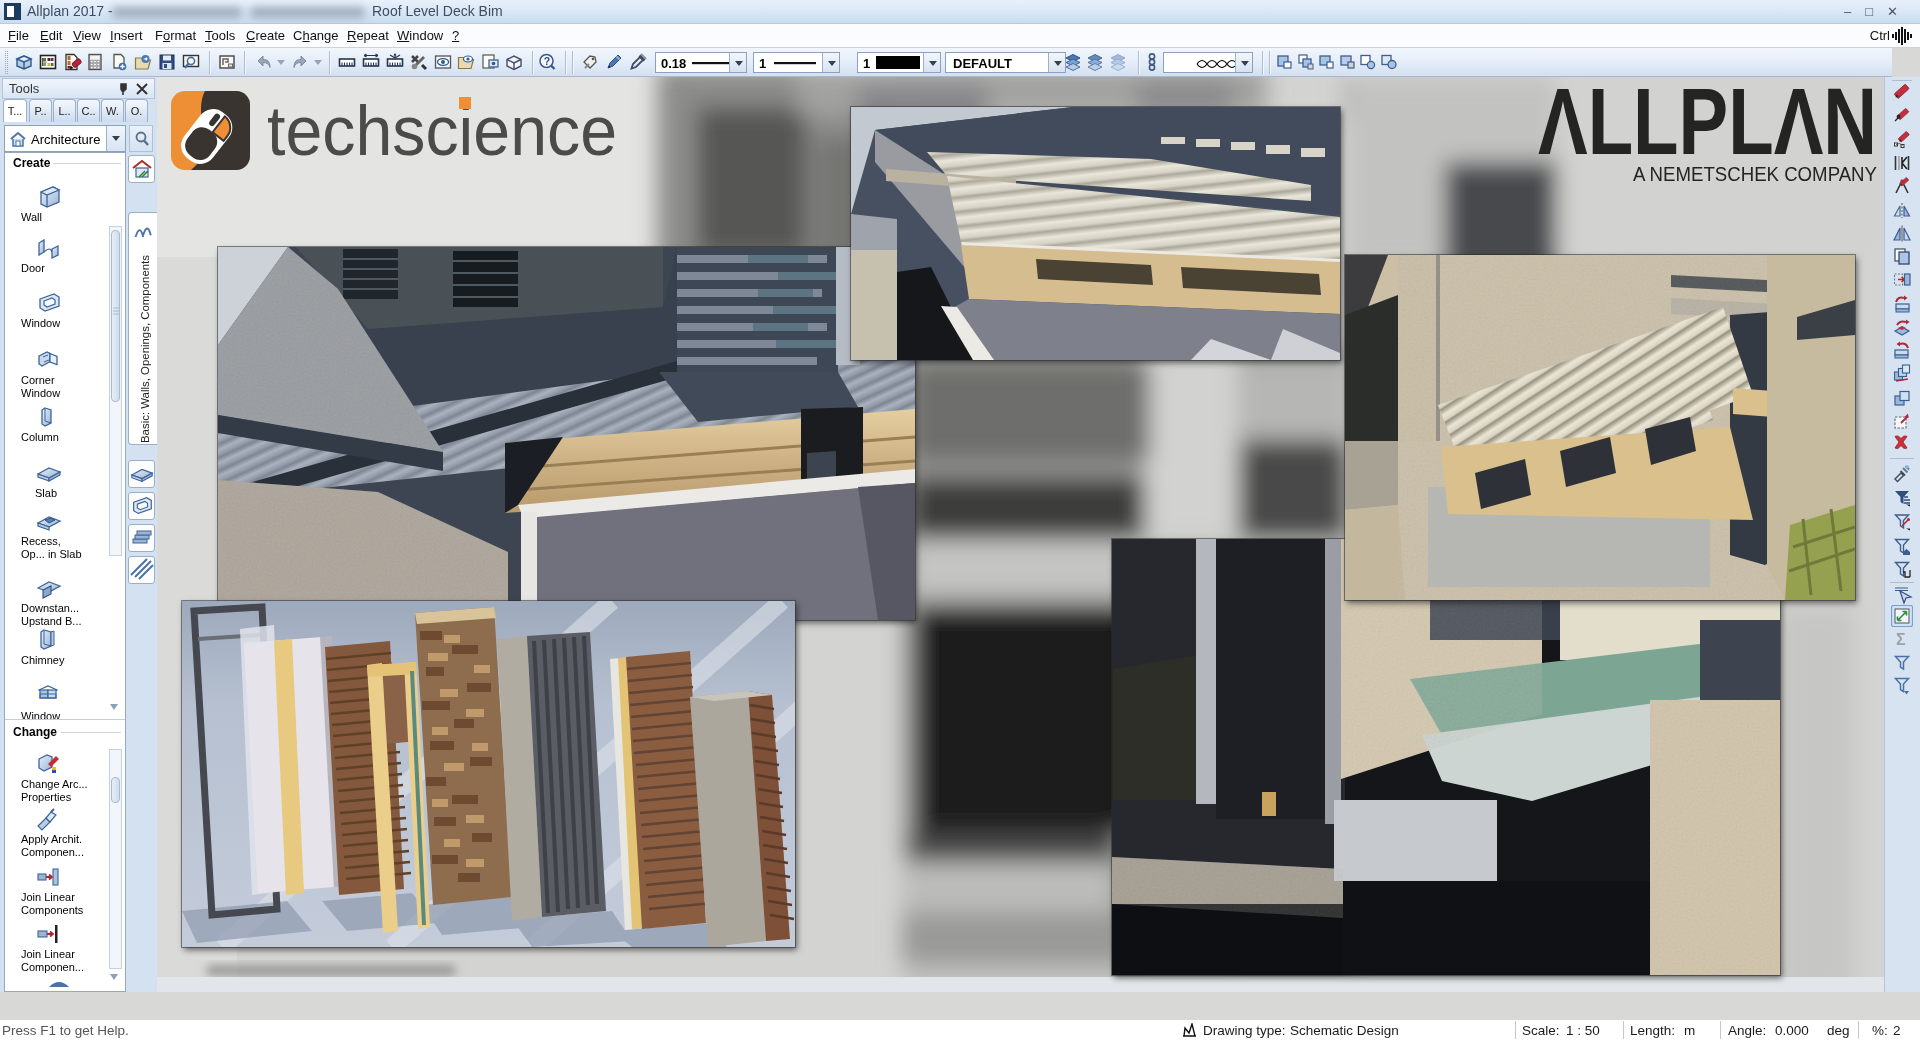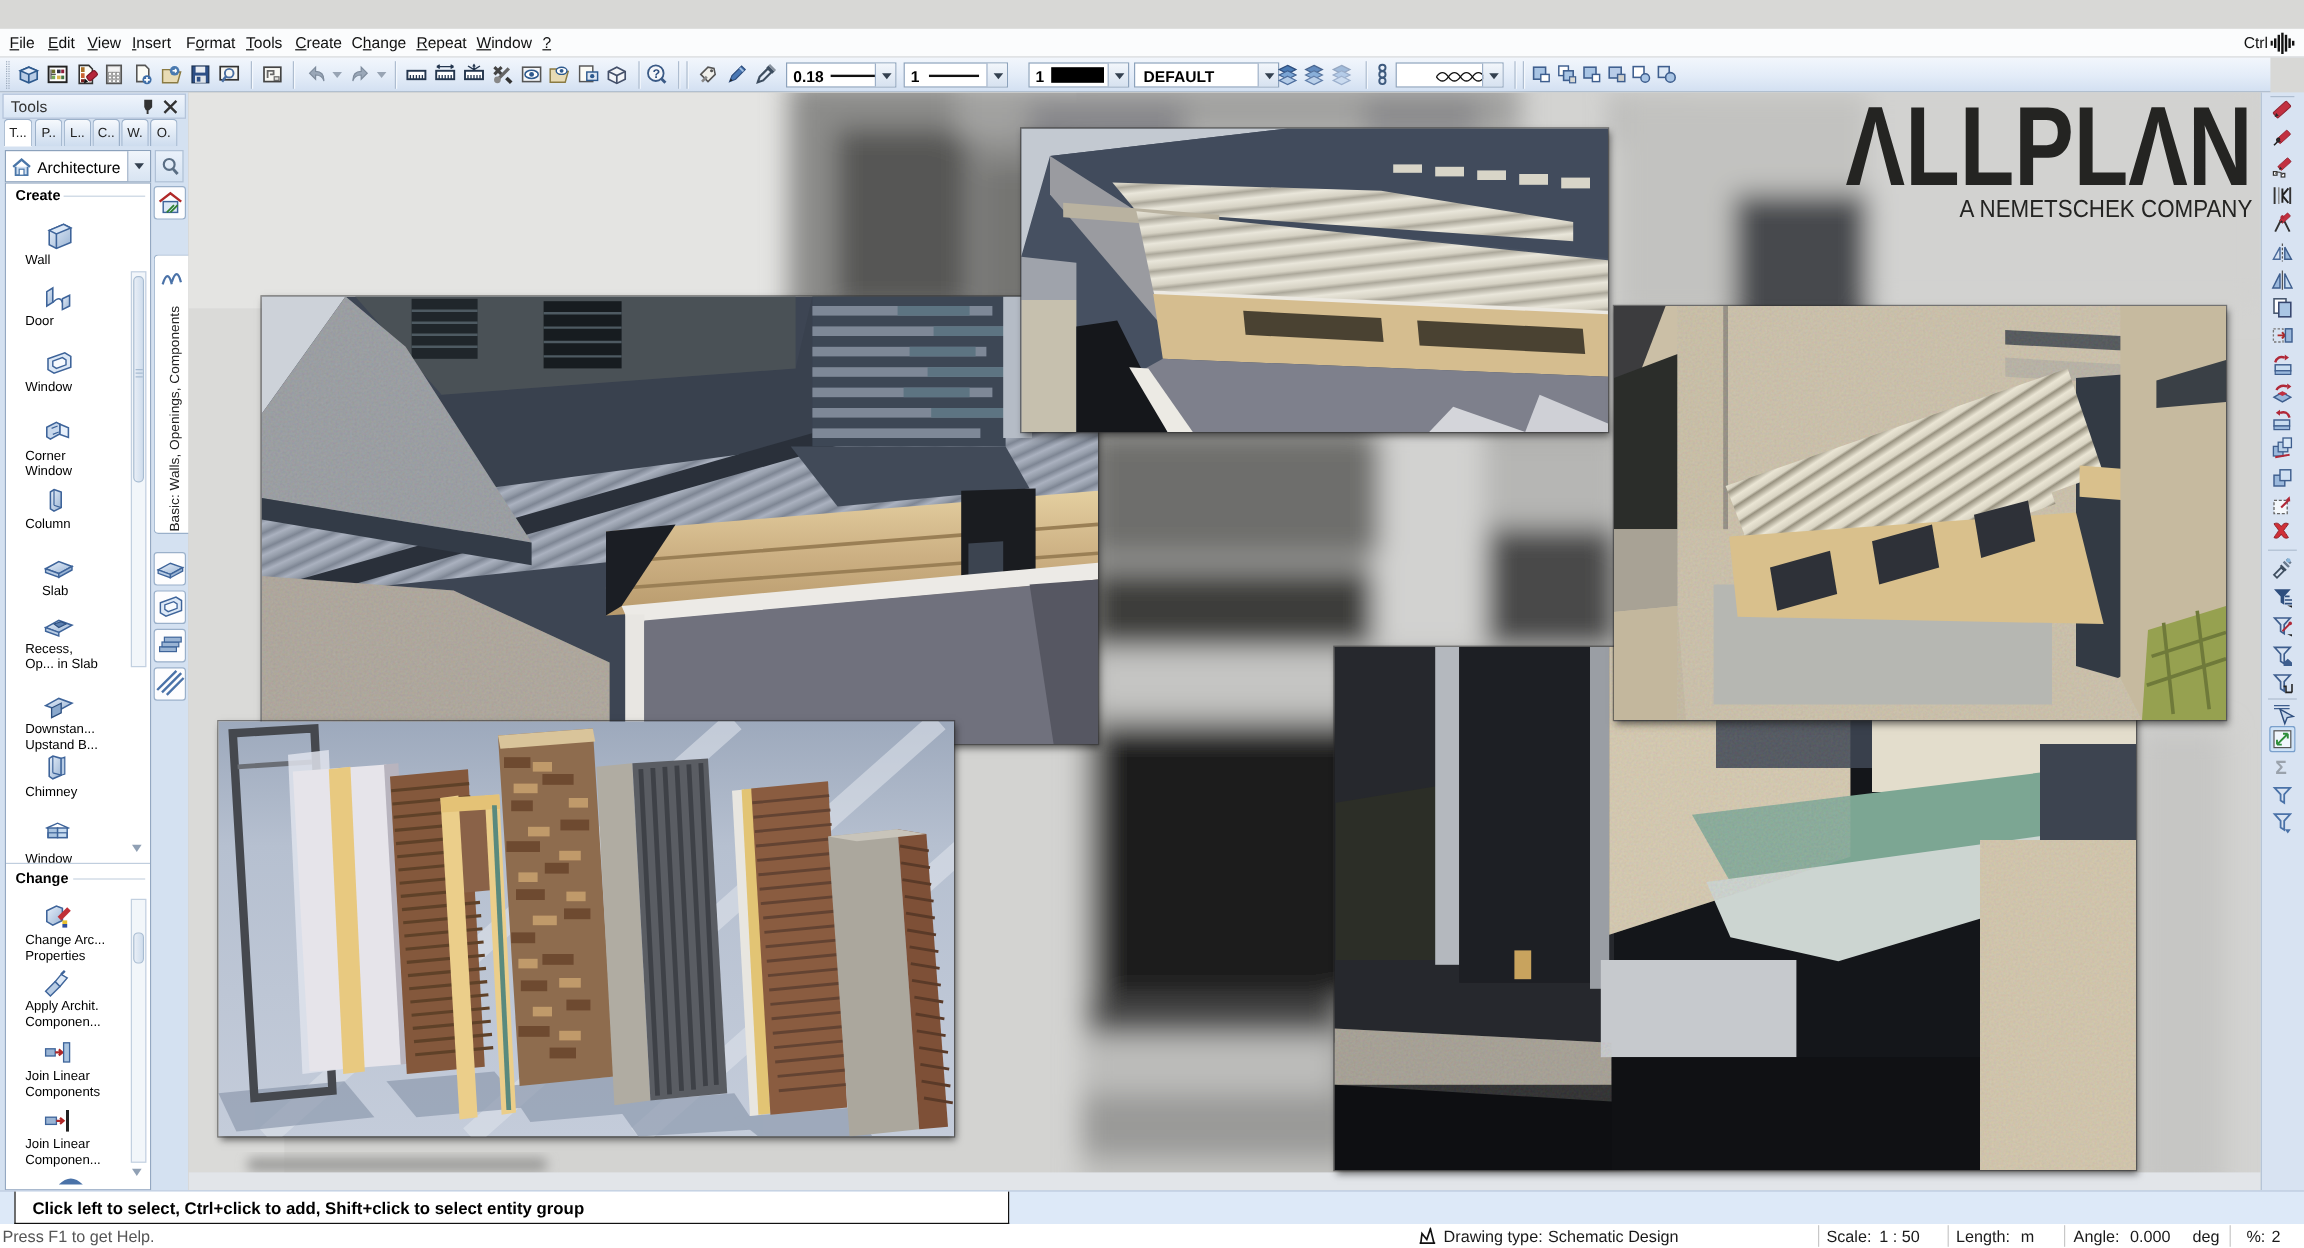--- a/index.html
+++ b/index.html
@@ -59,20 +59,28 @@
 #promptbox .t { position:absolute; left:14px; top:6px; font-size:14px; font-weight:bold; color:#000; }
 
 #statusrow { position:absolute; left:0; top:1020px; width:1920px; height:20px; background:#fff; }
 #statusrow .s { position:absolute; top:3px; font-size:13.5px; color:#1a1a1a; }
 #statusrow .sep { position:absolute; top:1px; width:1px; height:18px; background:#c8c8c8; }
 </style>
 </head>
 <body>
 <div id="app">
 
+  <div id="titlebar">
+    <div id="titleicon"></div>
+    <div id="titletext">Allplan 2017 -</div>
+    <div class="blurbar" style="left:112px; width:130px;"></div>
+    <div class="blurbar" style="left:250px; width:115px;"></div>
+    <div id="titletext2" style="position:absolute; left:372px; top:3px; font-size:14px; color:#3e4d63;">Roof Level Deck Bim</div>
+    <div id="wbtns">–□✕</div>
+  </div>
 
   <div id="menubar">
     <span class="m" style="left:8px;"><u>F</u>ile</span>
     <span class="m" style="left:40px;"><u>E</u>dit</span>
     <span class="m" style="left:73px;"><u>V</u>iew</span>
     <span class="m" style="left:110px;"><u>I</u>nsert</span>
     <span class="m" style="left:155px;">F<u>o</u>rmat</span>
     <span class="m" style="left:205px;"><u>T</u>ools</span>
     <span class="m" style="left:246px;"><u>C</u>reate</span>
     <span class="m" style="left:293px;">C<u>h</u>ange</span>
@@ -679,20 +687,41 @@
           <rect x="745" y="785" width="212" height="50" fill="#bcbcba"></rect>
           <rect x="745" y="835" width="212" height="85" fill="#9a9a98"></rect>
         <rect x="745" y="888" width="450" height="32" fill="#c2c2c0"></rect>
           <rect x="1083" y="363" width="105" height="100" fill="#4a4a48"></rect>
           <rect x="1623" y="530" width="75" height="390" fill="#c6c6c4"></rect>
       </g>
       <rect x="49" y="888" width="250" height="11" rx="5" fill="#9a9a98" filter="url(#bs)"></rect>
       <rect x="0" y="900" width="1727" height="15" fill="#e2e5e9"></rect>
     </svg>
 
+    <div style="position:absolute;left:14px;top:14px;">
+      <svg width="460" height="90" viewBox="0 0 460 90">
+        <defs>
+            <clipPath id="lgc">
+              <rect x="0" y="0" width="79" height="79" rx="14"></rect>
+            </clipPath>
+          </defs>
+        <g clip-path="url(#lgc)">
+          <rect x="0" y="0" width="79" height="79" fill="#ee8f35"></rect>
+          <path d="M34 0 H79 V79 H20 C50 55 20 28 34 0 Z" fill="#3a3431"></path>
+          <g transform="rotate(38 40 40)">
+            <rect x="22" y="18" width="36" height="58" rx="16" fill="#fff"></rect>
+            <rect x="26" y="40" width="28" height="32" rx="12" fill="#3a3431"></rect>
+            <rect x="33" y="22" width="6" height="14" rx="3" fill="#3a3431"></rect>
+            <path d="M42 20 a14 14 0 0 1 14 14 v6 h-14 z" fill="#ee8f35" stroke="#3a3431" stroke-width="2"></path>
+          </g>
+        </g>
+        <text x="96" y="64" font-family="Liberation Sans, sans-serif" font-size="70" textLength="350" lengthAdjust="spacingAndGlyphs" fill="#4b4b4b">techscience</text>
+        <rect x="288" y="6" width="12" height="12" fill="#ee8f35"></rect>
+      </svg>
+    </div>
 
     <svg style="position:absolute;left:1370px;top:0;" width="357" height="115">
       <text x="11" y="77" font-family="Liberation Sans, sans-serif" font-weight="bold" font-size="94" textLength="339" lengthAdjust="spacingAndGlyphs" fill="#242422">ΛLLPLΛN</text>
       <text x="106" y="104" font-family="Liberation Sans, sans-serif" font-size="20.5" textLength="244" lengthAdjust="spacingAndGlyphs" fill="#242422">A NEMETSCHEK COMPANY</text>
     </svg>
 
     <div class="photo" style="z-index:1;left:61px;top:170px;width:697px;height:373px;">
       <svg width="697" height="373">
         <defs>
           <linearGradient id="pbcor" gradientUnits="userSpaceOnUse" x1="0" y1="0" x2="5" y2="10.9" spreadMethod="repeat">
@@ -1195,25 +1224,20 @@
         <use href="#r-sigma"></use>
       </svg>
     <svg style="position:absolute;left:7px;top:575px;" width="21" height="21">
         <use href="#r-fun5"></use>
       </svg>
     <svg style="position:absolute;left:7px;top:598px;" width="21" height="21">
         <use href="#r-fun6"></use>
       </svg>
   </div>
 
-  <div id="promptrow">
-    <div id="promptbox">
-        <span class="t">Click left to select, Ctrl+click to add, Shift+click to select entity group</span>
-      </div>
-  </div>
 
   <div id="statusrow">
     <span class="s" style="left:2px; color:#555;">Press F1 to get Help.</span>
     <svg style="position:absolute; left:1182px; top:3px;" width="18" height="15" viewBox="0 0 18 15">
         <path d="M1 13h13M2 13l1-8 4 5 3-9 3 12" fill="none" stroke="#111" stroke-width="1.4"></path>
       </svg>
     <span class="s" style="left:1203px;">Drawing type:</span>
     <span class="s" style="left:1290px;">Schematic Design</span>
     <div class="sep" style="left:1515px;"></div>
     <span class="s" style="left:1522px;">Scale:</span>

